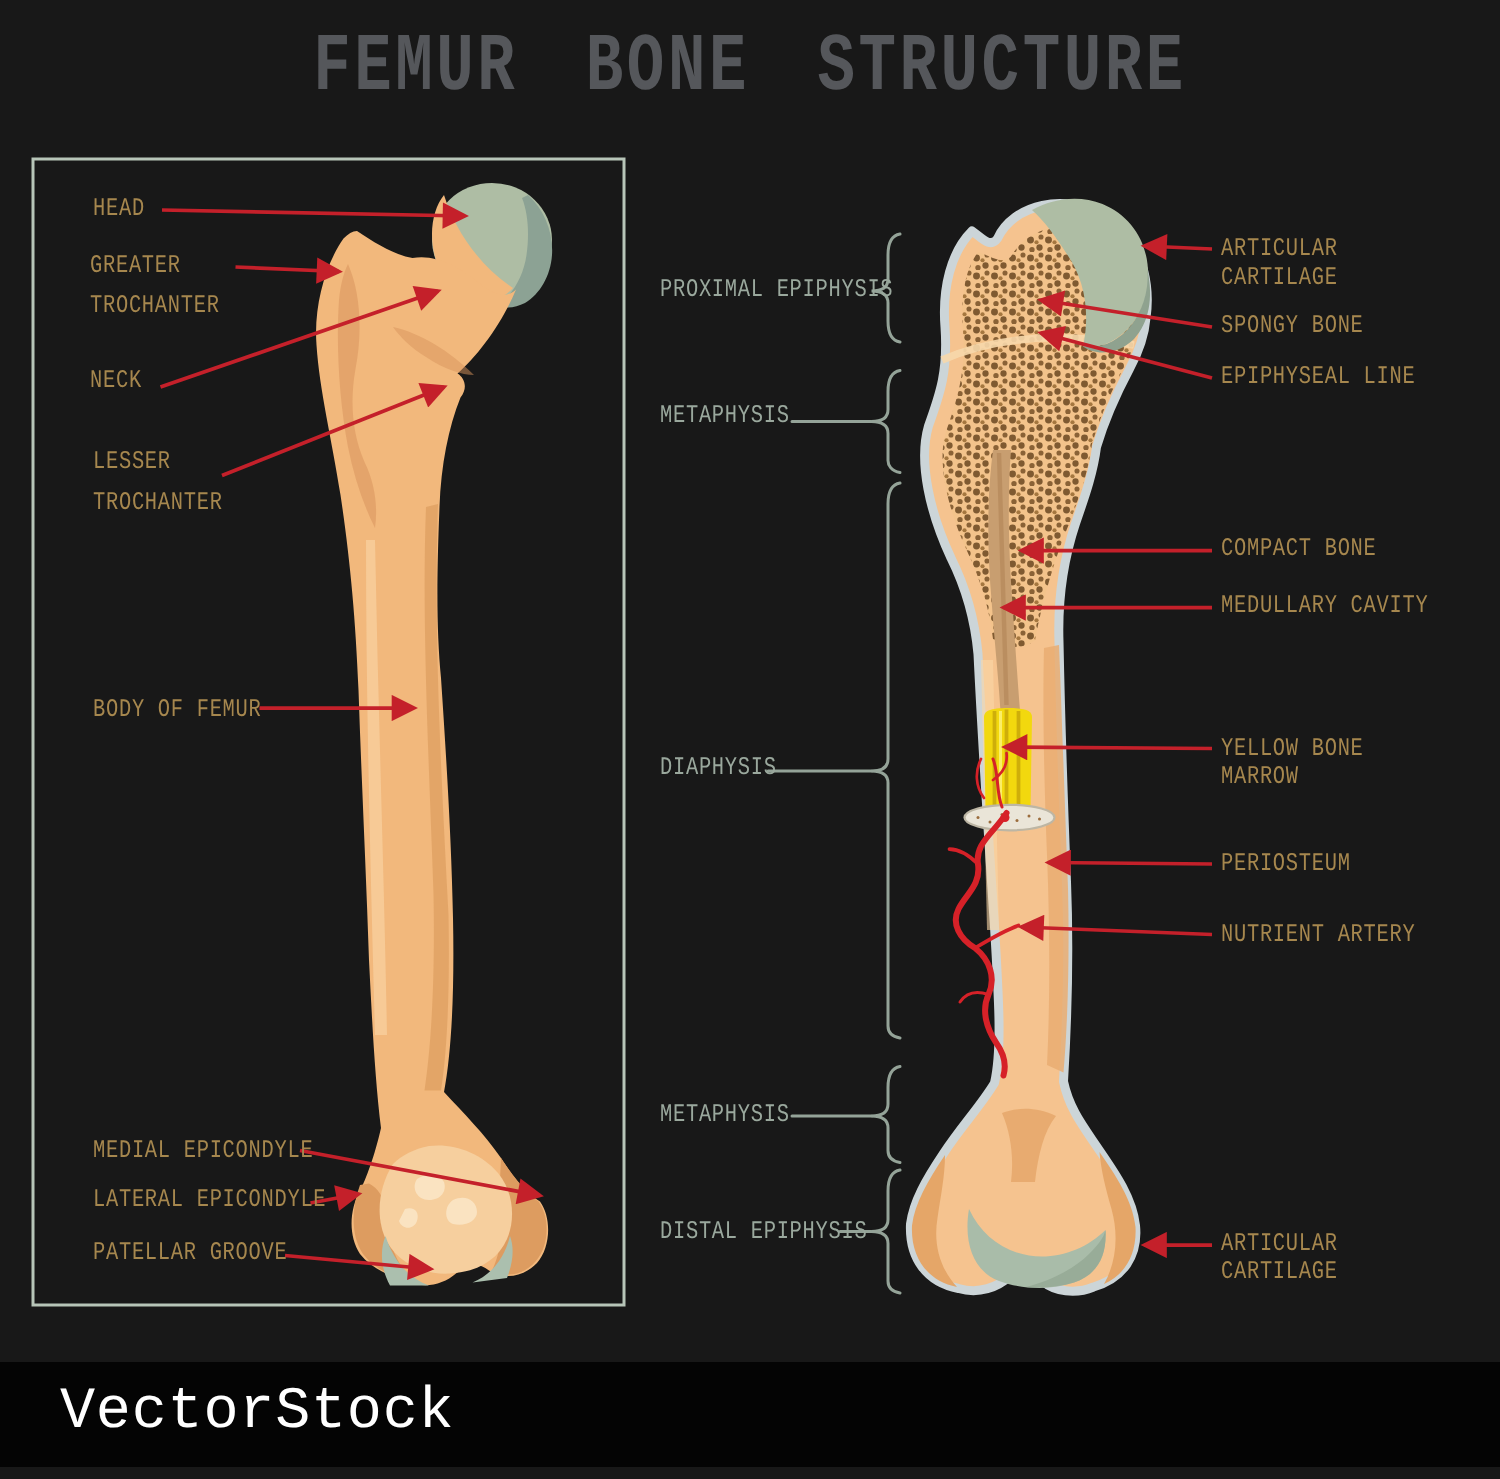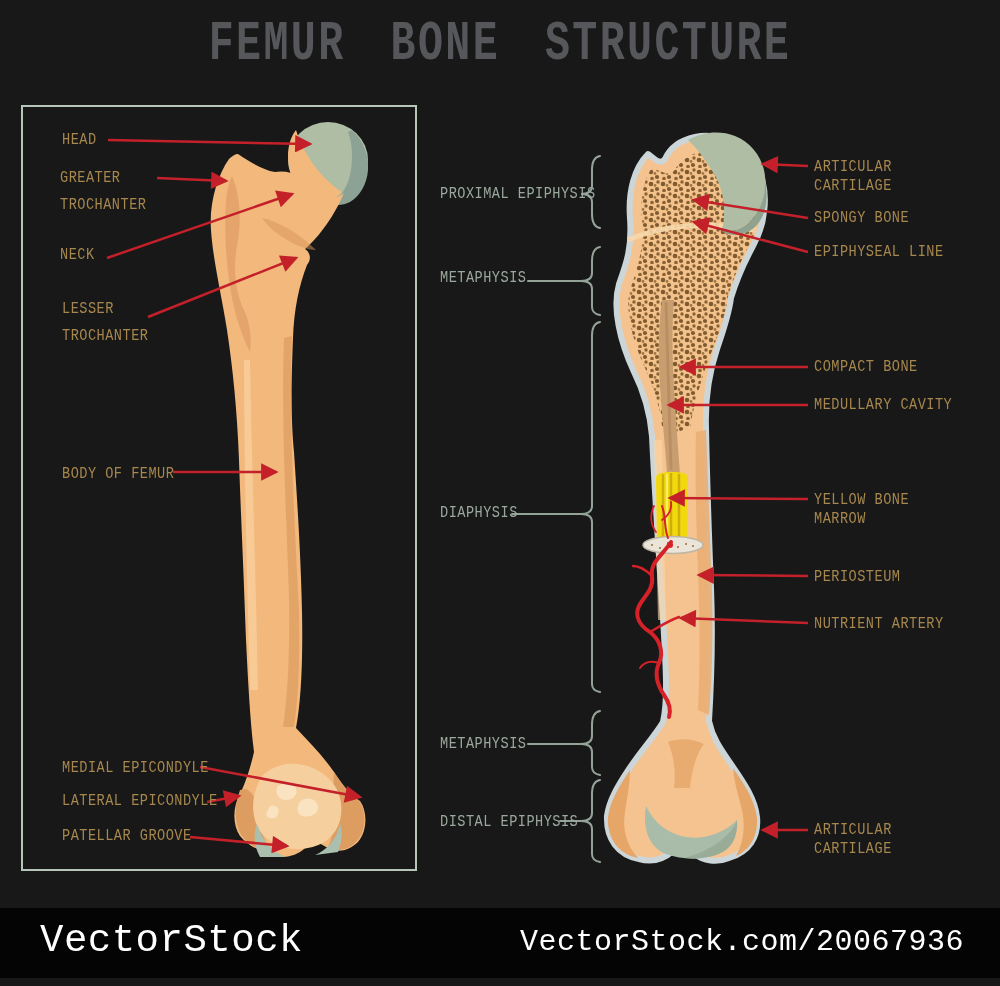--- a/index.html
+++ b/index.html
@@ -174,16 +174,15 @@
   <div class="lbl gold" style="left:814px;top:242px">EPIPHYSEAL LINE</div>
   <div class="lbl gold" style="left:814px;top:357px">COMPACT BONE</div>
   <div class="lbl gold" style="left:814px;top:395px">MEDULLARY CAVITY</div>
   <div class="lbl gold" style="left:814px;top:490px">YELLOW BONE MARROW</div>
   <div class="lbl gold" style="left:814px;top:567px">PERIOSTEUM</div>
   <div class="lbl gold" style="left:814px;top:614px">NUTRIENT ARTERY</div>
   <div class="lbl gold" style="left:814px;top:820px">ARTICULAR CARTILAGE</div>
 
   <div class="footer">
     <div class="brand">VectorStock</div>
-    <div class="wurl">VectorStock.com/20067936</div>
   </div>
 
 </div>
 
 </body></html>

